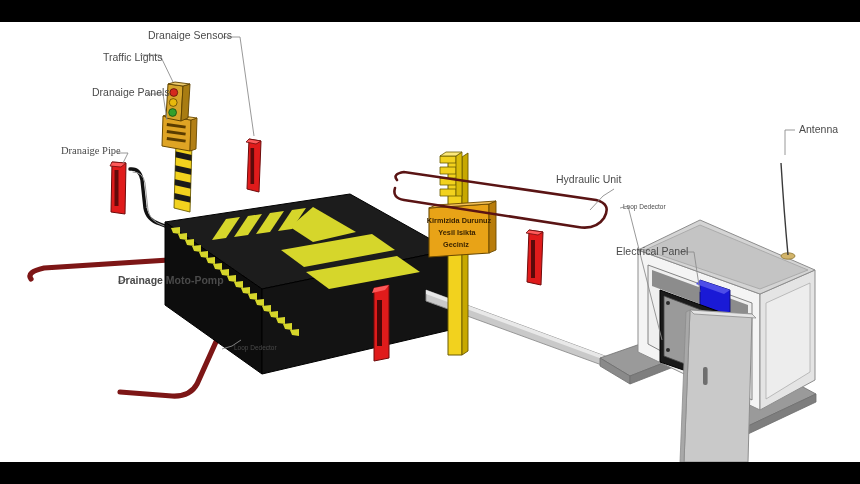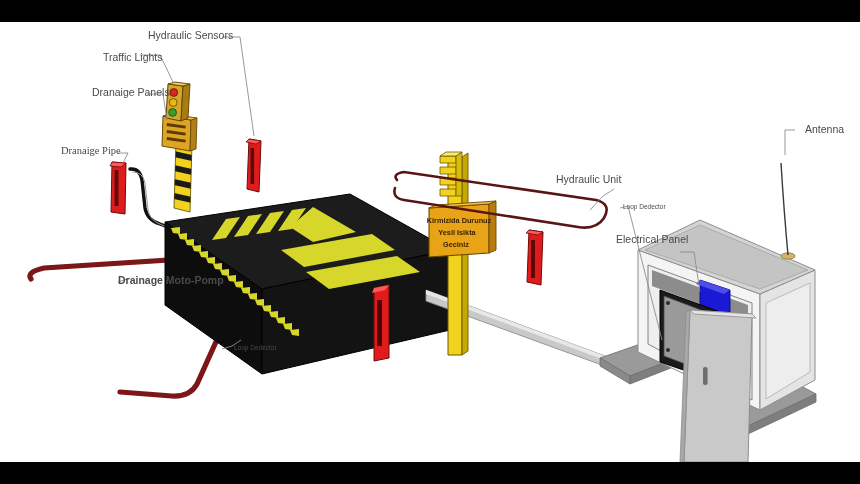--- a/index.html
+++ b/index.html
@@ -236,34 +236,34 @@
 
         <path d="M680 230 L694 230"></path>
         <path d="M694 230 L700 270"></path>
 
         <path d="M785 108 L795 108"></path>
         <path d="M785 108 L785 133"></path>
       </g>
 
     </svg>
 
-    <span class="lbl lbl-lg" style="left: 148px; top: 8px; color: rgb(74, 74, 74);">Hydraulic Sensors</span>
+    <span class="lbl lbl-lg" style="left: 148px; top: 8px; color: rgb(74, 74, 74);">Dranaige Sensors</span>
 
     <span class="lbl lbl-lg" style="left: 95px; top: 30px; color: rgb(74, 74, 74); margin-left: 8px;">Traffic Lights</span>
 
     <span class="lbl lbl-lg" style="left: 92px; top: 65px; color: rgb(74, 74, 74);">Dranaige Panels</span>
 
     <span class="lbl lbl-lg" style="left: 61px; top: 124px; color: rgb(74, 74, 74); font-family: Liberation Serif, serif;">Dranaige Pipe</span>
 
     <span class="lbl lbl-lg" style="left: 118px; top: 253px; color: rgb(74, 74, 74); font-weight: bold;">Drainage Moto-Pomp</span>
 
     <span class="lbl lbl-sm" style="left: 234px; top: 323px; color: rgb(74, 74, 74);">Loop Dedector</span>
 
     <span class="lbl lbl-lg" style="left: 556px; top: 152px; color: rgb(74, 74, 74);">Hydraulic Unit</span>
 
     <span class="lbl lbl-sm" style="left: 623px; top: 182px; color: rgb(74, 74, 74);">Loop Dedector</span>
 
-    <span class="lbl lbl-lg" style="left: 616px; top: 212px; color: rgb(74, 74, 74); text-align: right;">Electrical Panel</span>
-
-    <span class="lbl lbl-lg" style="left: 799px; top: 102px; color: rgb(74, 74, 74); margin-left: 6px;">Antenna</span>
+    <span class="lbl lbl-lg" style="left: 616px; top: 224px; color: rgb(74, 74, 74); text-align: right;">Electrical Panel</span>
+
+    <span class="lbl lbl-lg" style="left: 799px; top: 102px; color: rgb(74, 74, 74);">Antenna</span>
 
   </div>
 </div>
 
 </body></html>

